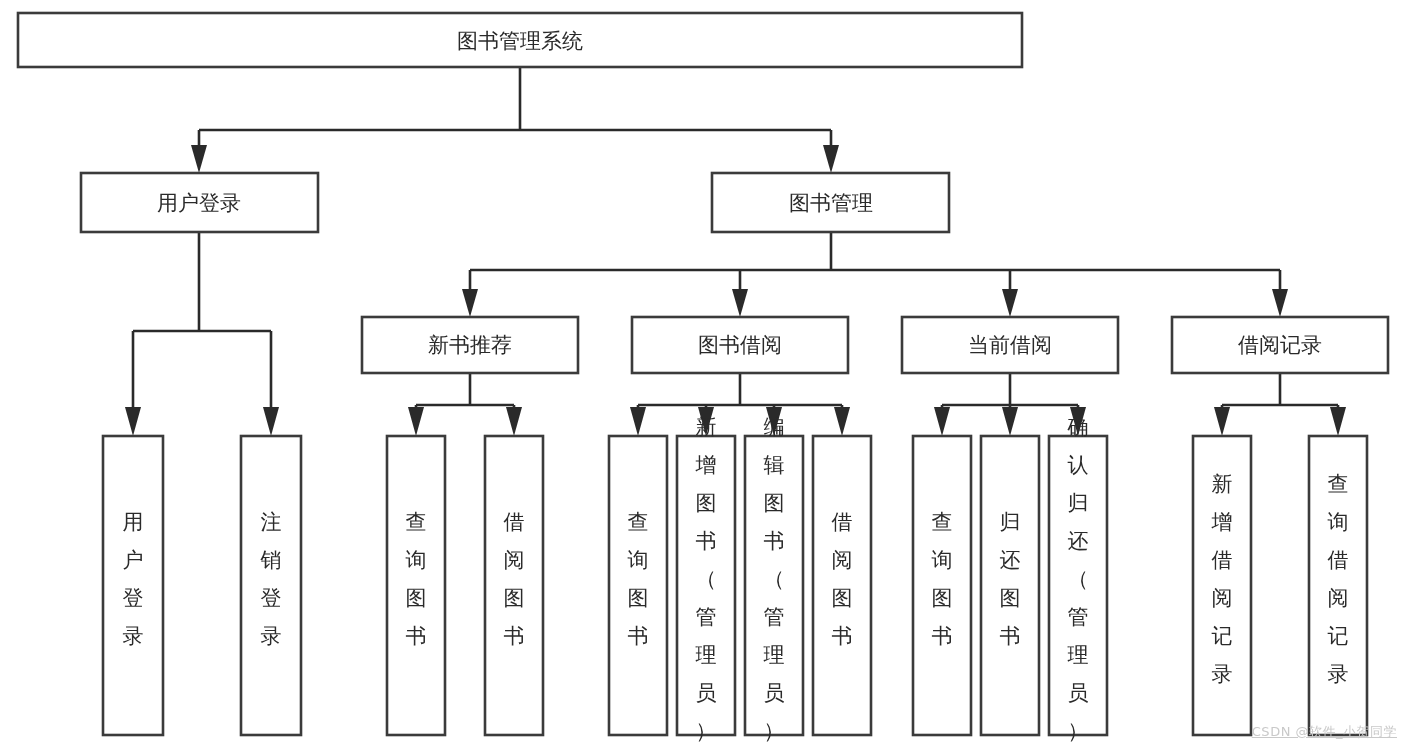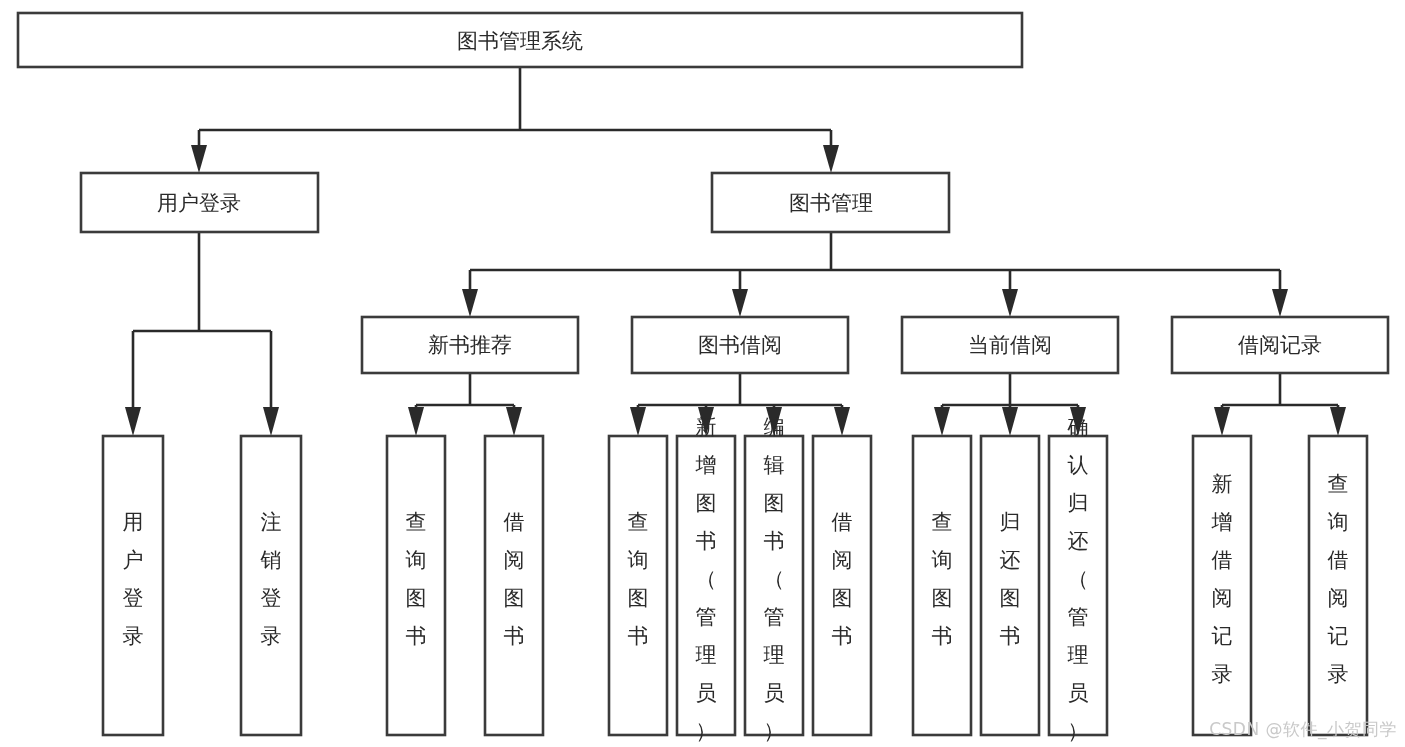--- a/index.html
+++ b/index.html
@@ -52,25 +52,26 @@
   }
   .arrow-head {
     fill: #2a2a2a;
     stroke: none;
   }
   .watermark {
     position: absolute;
     right: 8px;
     bottom: 6px;
     font-family: "DejaVu Sans", "Liberation Sans", sans-serif;
-    font-size: 17px;
+    font-size: 13px;
     color: #c9c9c9;
     letter-spacing: 0.5px;
     white-space: nowrap;
     pointer-events: none;
+    text-decoration: underline;
   }
 </style>
 </head>
 <body>
 
 <div id="diagram-root">
   <svg class="flow" viewBox="0 0 1405 747" xmlns="http://www.w3.org/2000/svg">
 
     <defs></defs>
 

